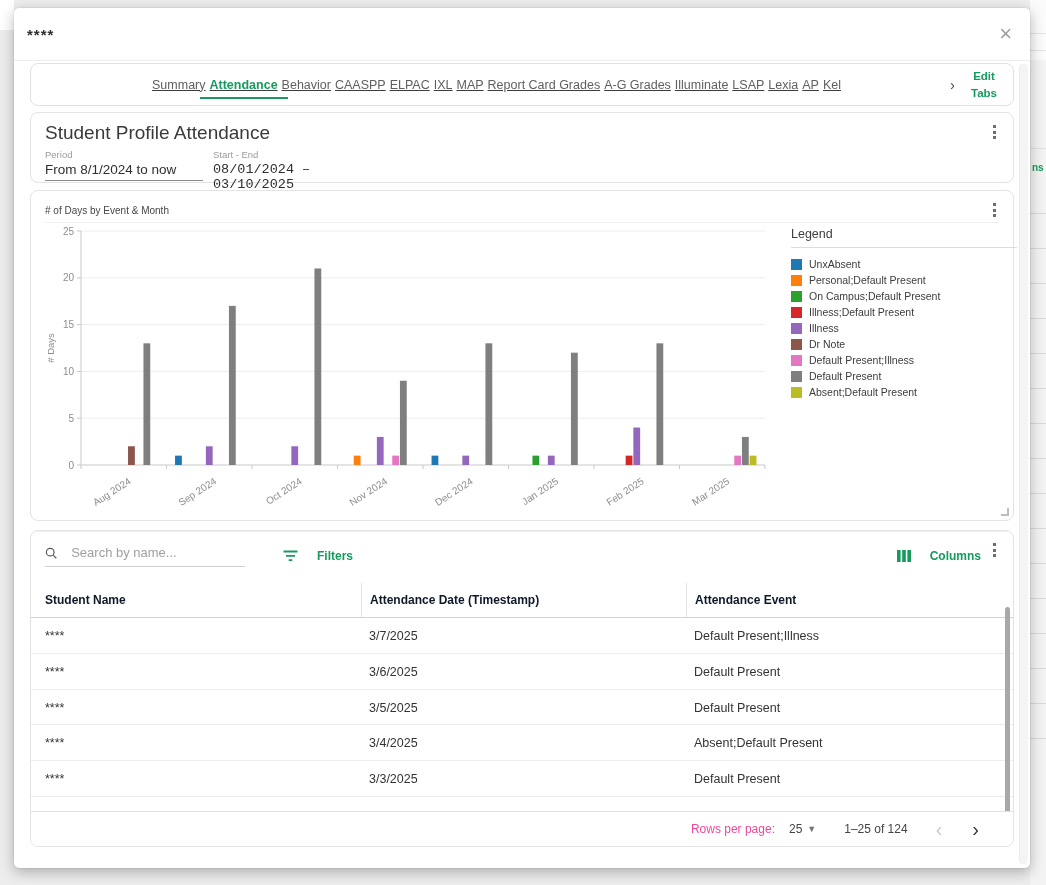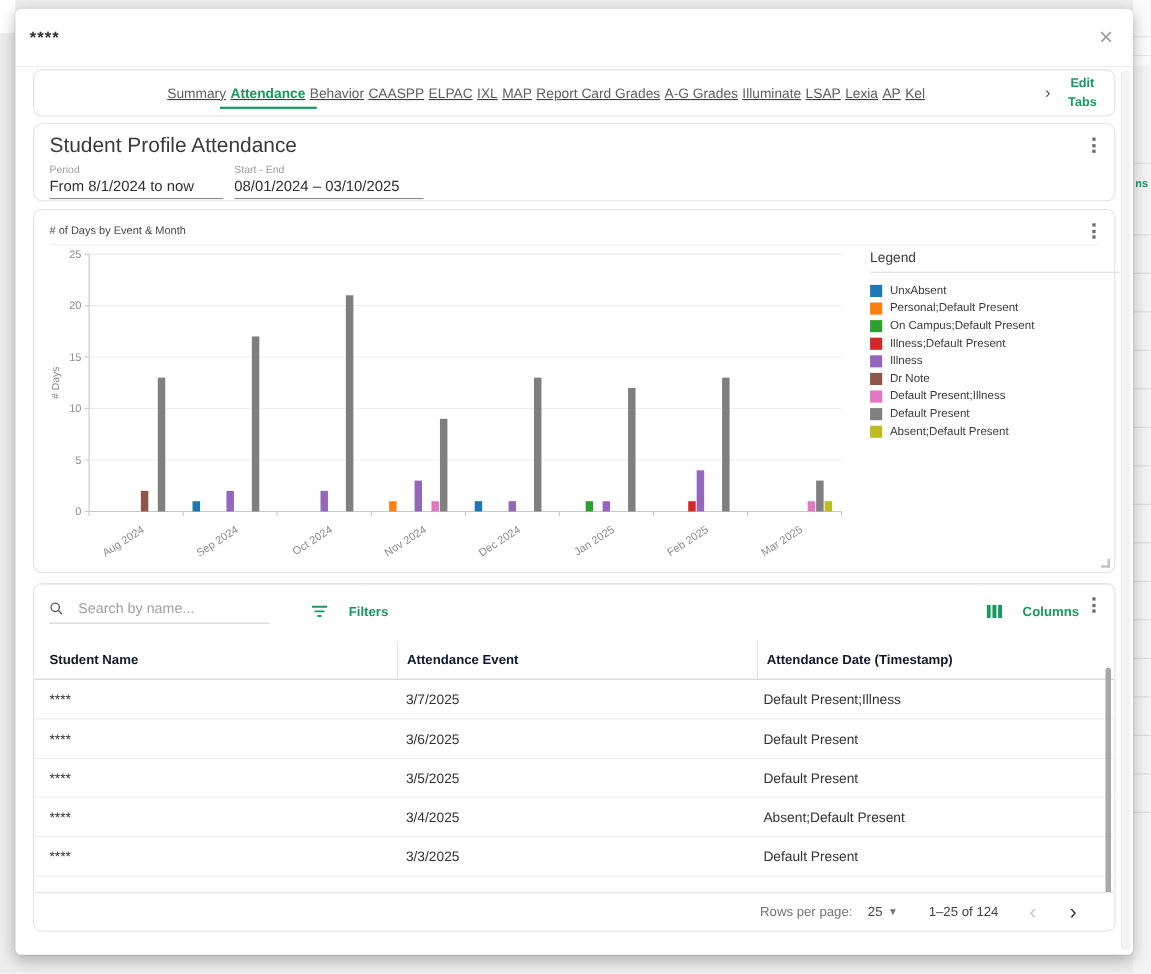--- a/index.html
+++ b/index.html
@@ -75,21 +75,21 @@
   .profile-card { height:71px; padding:9px 14px; margin-bottom:7px; }
   .profile-title { font-size:19px; font-weight:400; color:#3a3a3a; }
   .fields { display:flex; gap:10px; margin-top:5px; }
   .field { }
   .field-label { font-size:9.5px; color:#9b9b9b; }
   .field-value {
     font-size:13.5px; color:#2f2f2f; border-bottom:1px solid #8c8c8c;
     padding:2px 0 3px; cursor:text;
   }
   .field.period .field-value { width:158px; }
-  .field.range  .field-value { width:172px; }
+  .field.range  .field-value { width:172px;font-family:Liberation Mono, monospace; }
   
   .chart-card { height:331px; padding:8px 14px; margin-bottom:9px; }
   .card-head { display:flex; align-items:center; height:24px; border-bottom:1px solid #efefef; }
   .card-head-title { font-size:10px; color:#464646; }
   .chart-wrap { position:relative; }
   svg.chart { display:block; margin-top:2px; }
   .legend { position:absolute; top:2px; left:746px; width:226px; }
   .legend-title { font-size:12.5px; color:#3c3c3c; padding-bottom:6px; border-bottom:1px solid #dcdcdc; }
   .legend-items { margin-top:8px; }
   .legend-item { display:flex; align-items:center; gap:7px; height:16px; cursor:pointer; }
@@ -128,21 +128,21 @@
   .table-scrollbar {
     position:absolute; right:3px; top:76px; width:5px; height:236px;
     background:#a8a8a8; border-radius:3px; cursor:grab;
   }
   
   .grid-footer {
     position:absolute; left:0; right:0; bottom:0; height:35px; background:#fff;
     border-top:1px solid #e2e2e2; display:flex; align-items:center;
     justify-content:flex-end; padding-right:34px;
   }
-  .rpp-label { font-size:12px; color:#737373; }
+  .rpp-label { font-size:12px; color:#ec4899; }
   .rpp-select { display:flex; align-items:center; gap:5px; margin-left:14px; cursor:pointer; }
   .rpp-value { font-size:12px; color:#444; }
   .rpp-caret { font-size:9px; color:#757575; }
   .range-text { font-size:12px; color:#444; margin-left:28px; }
   .pager { display:flex; align-items:center; gap:30px; margin-left:28px; }
   .pg-prev { font-size:20px; color:#c9c9c9; line-height:1; cursor:default; }
   .pg-next { font-size:20px; color:#393939; line-height:1; cursor:pointer; }
   .icon-svg { display:block; }
 </style>
 </head>
@@ -371,22 +371,22 @@
             <rect x="0" y="0" width="3.6" height="12" fill="#159b5d"></rect>
             <rect x="5.2" y="0" width="3.6" height="12" fill="#159b5d"></rect>
             <rect x="10.4" y="0" width="3.6" height="12" fill="#159b5d"></rect>
           </svg>
           <span>Columns</span>
         </div>
       </div>
 
       <div class="grid-header">
         <div class="gh-cell col1">Student Name</div>
+        <div class="gh-cell col2">Attendance Date (Timestamp)</div>
         <div class="gh-cell col3">Attendance Event</div>
-        <div class="gh-cell col2">Attendance Date (Timestamp)</div>
       </div>
 
       <div id="grid-rows">
           <div class="grid-row">
             <div class="gr-cell col1">****</div>
             <div class="gr-cell col2">3/7/2025</div>
             <div class="gr-cell col3">Default Present;Illness</div>
           </div>
           <div class="grid-row">
             <div class="gr-cell col1">****</div>

